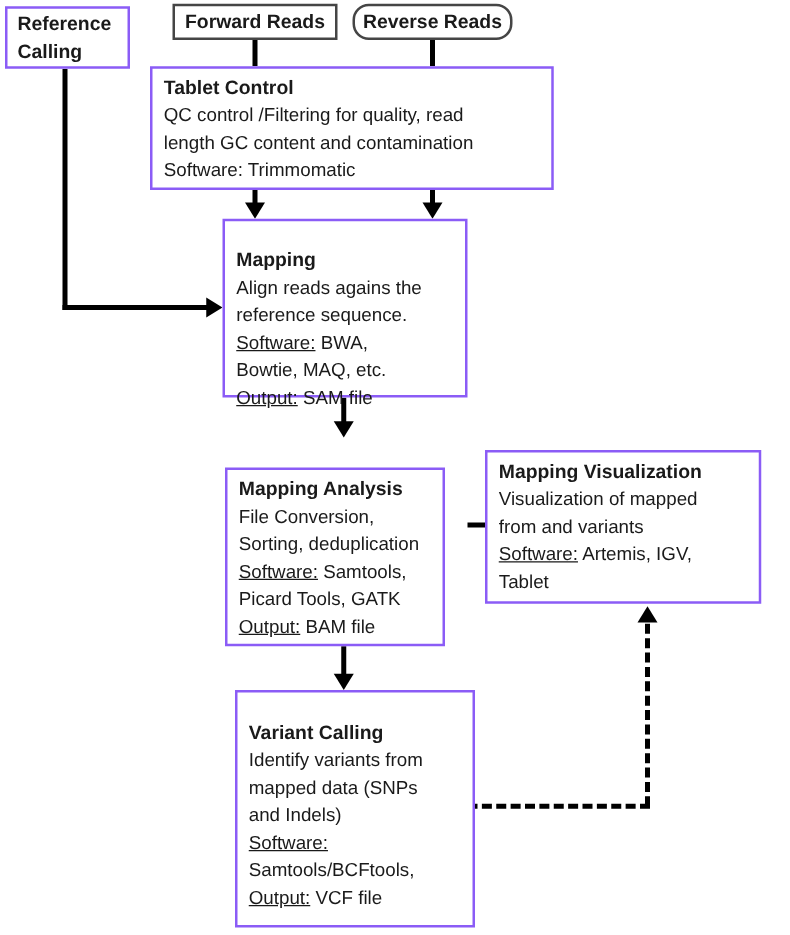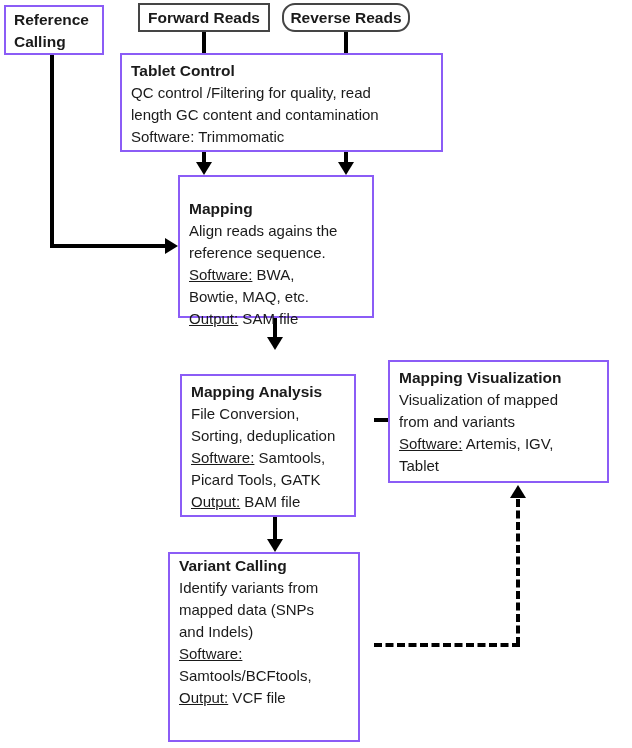--- a/index.html
+++ b/index.html
@@ -34,21 +34,21 @@
   .box.title-only { font-size: 15.5px; }
 
   
   #box-reference      { left: 4px;   top: 5px;   width: 100px; height: 50px; padding: 2px 8px; }
   #box-forward        { left: 138px; top: 3px;   width: 132px; height: 29px; }
   #box-reverse        { left: 282px; top: 3px;   width: 128px; height: 29px; border-radius: 13px; }
   #box-qc             { left: 120px; top: 53px;  width: 323px; height: 99px;  padding-top: 5px; }
   #box-mapping        { left: 178px; top: 175px; width: 196px; height: 143px; padding-top: 21px; }
   #box-analysis       { left: 180px; top: 350px; width: 176px; height: 143px; padding-top: 5px; margin-top: 24px; }
   #box-visualization  { left: 388px; top: 360px; width: 221px; height: 123px; padding-top: 5px; }
-  #box-variant        { left: 168px; top: 552px; width: 192px; height: 190px; padding-top: 1px; }
+  #box-variant        { left: 188px; top: 552px; width: 192px; height: 190px; padding-top: 22px; }
 
   
   .vline { position: absolute; width: 4px;  background: #000; }
   .hline { position: absolute; height: 4px; background: #000; }
   .head  { position: absolute; width: 0; height: 0; }
   .head.down  { border-left: 8px solid transparent; border-right: 8px solid transparent; border-top: 13px solid #000; }
   .head.up    { border-left: 8px solid transparent; border-right: 8px solid transparent; border-bottom: 13px solid #000; }
   .head.right { border-top: 8px solid transparent; border-bottom: 8px solid transparent; border-left: 13px solid #000; }
   .dash-h { position: absolute; border-top: 4px dashed #000; height: 0; }
   .dash-v { position: absolute; border-left: 4px dashed #000; width: 0; }

